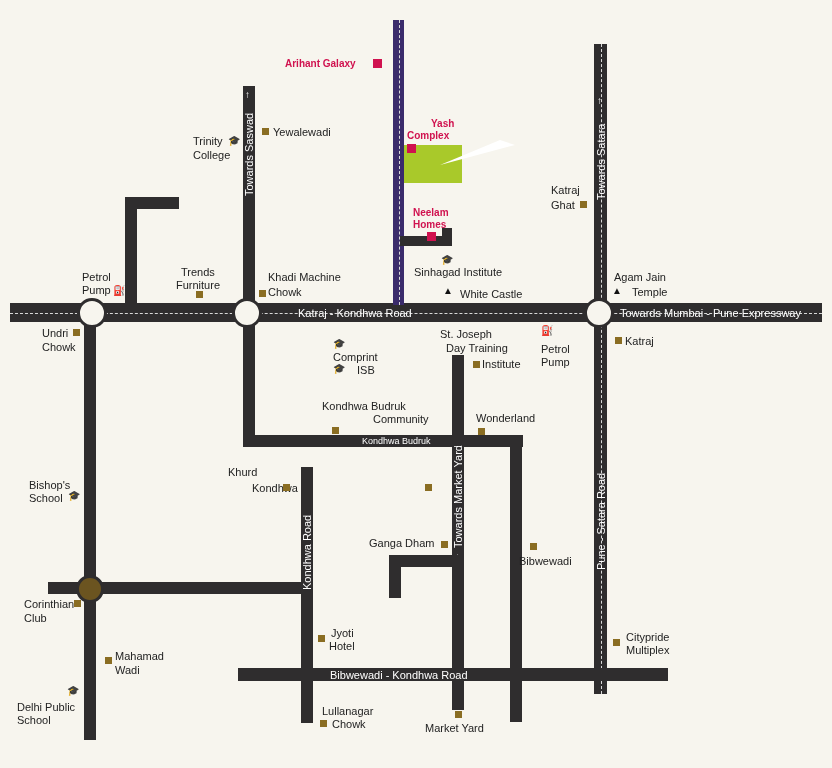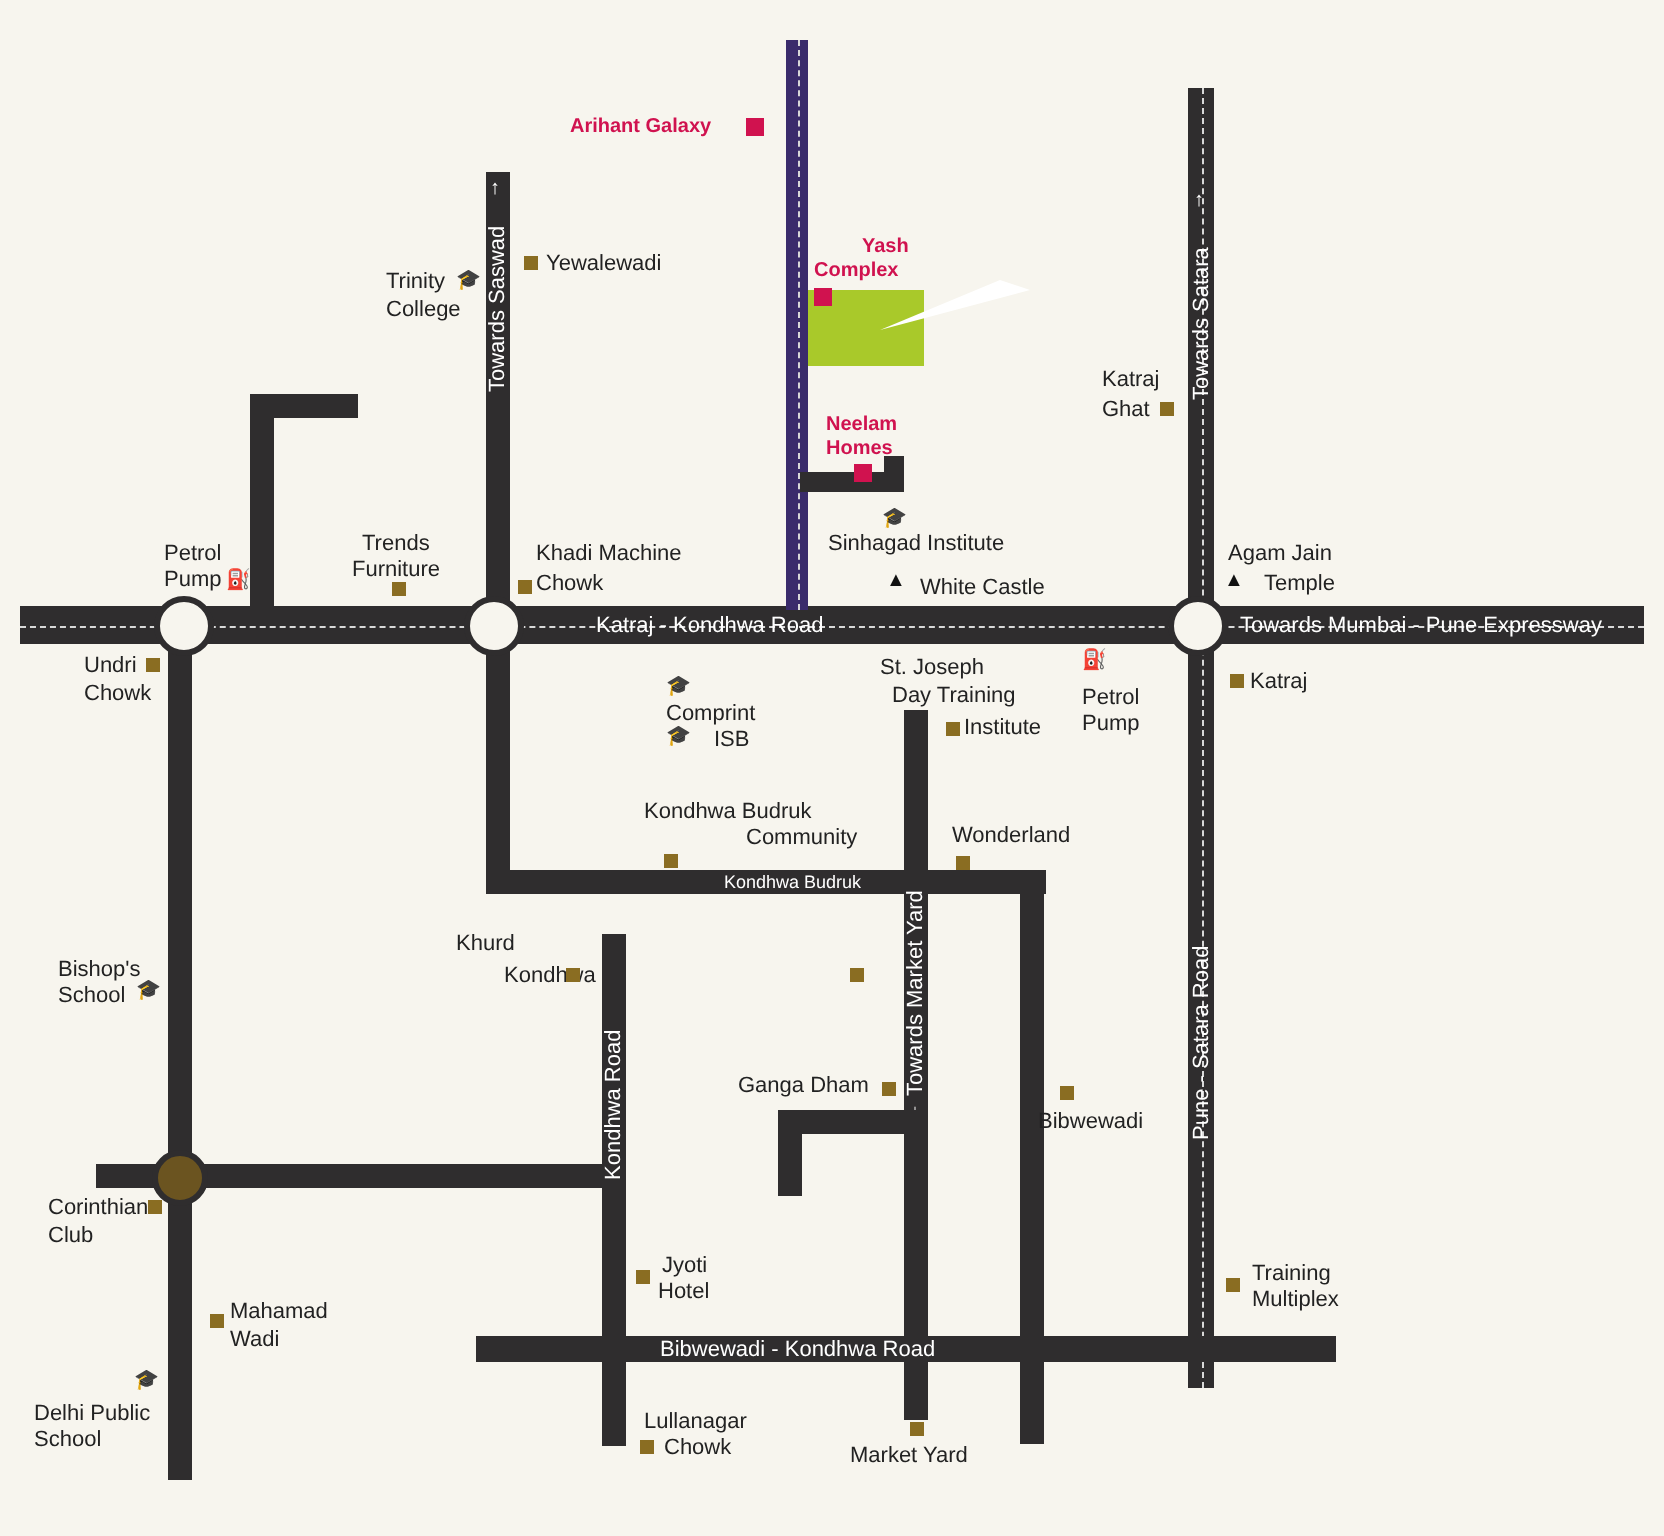--- a/index.html
+++ b/index.html
@@ -194,21 +194,21 @@
 
   <div class="lbl" style="left:24px; top:598px;">Corinthian</div>
   <div class="mk" style="left:74px; top:600px;"></div>
   <div class="lbl" style="left:24px; top:612px;">Club</div>
 
   <div class="mk" style="left:318px; top:635px;"></div>
   <div class="lbl" style="left:331px; top:627px;">Jyoti</div>
   <div class="lbl" style="left:329px; top:640px;">Hotel</div>
 
   <div class="mk" style="left:613px; top:639px;"></div>
-  <div class="lbl" style="left:626px; top:631px;">Training</div>
+  <div class="lbl" style="left:626px; top:631px;">Citypride</div>
   <div class="lbl" style="left:626px; top:644px;">Multiplex</div>
 
   <div class="mk" style="left:105px; top:657px;"></div>
   <div class="lbl" style="left:115px; top:650px;">Mahamad</div>
   <div class="lbl" style="left:115px; top:664px;">Wadi</div>
 
   <div class="ico" style="left:67px; top:686px;">🎓</div>
   <div class="lbl" style="left:17px; top:701px;">Delhi Public</div>
   <div class="lbl" style="left:17px; top:714px;">School</div>
 

